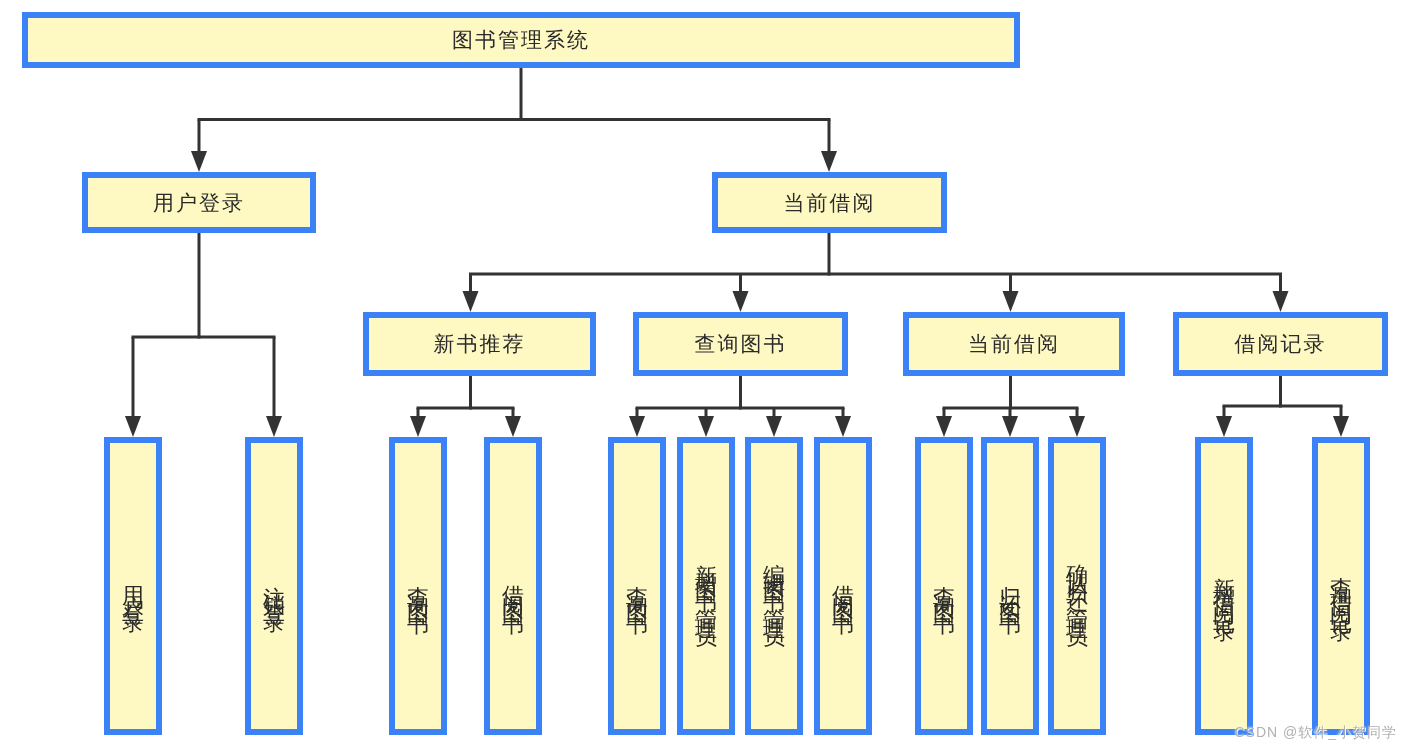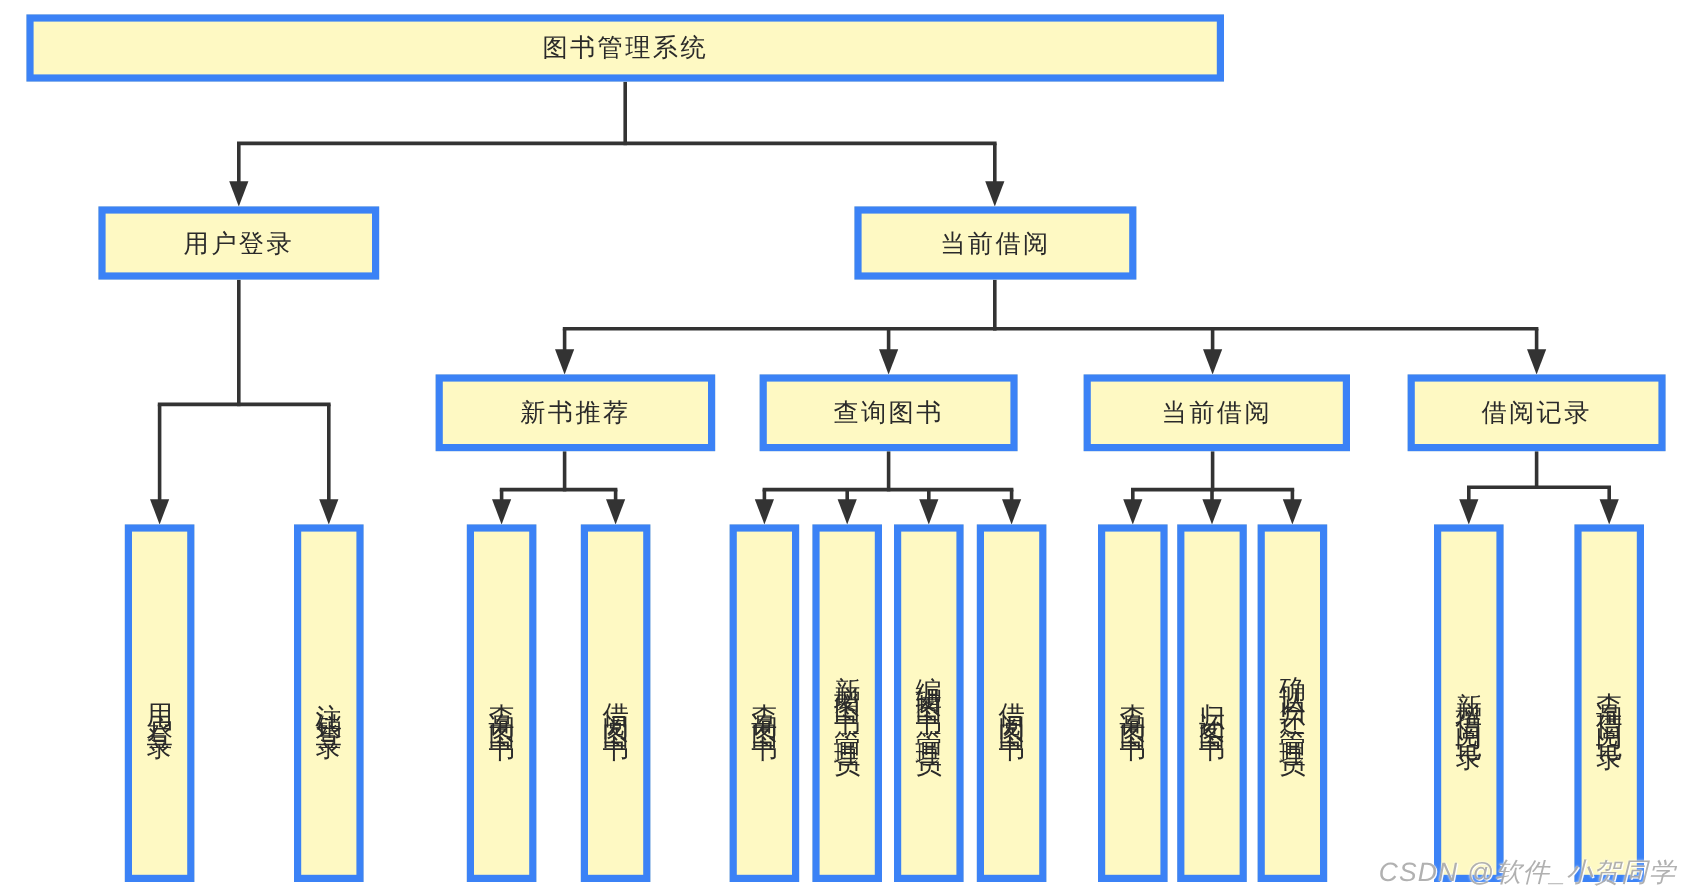--- a/index.html
+++ b/index.html
@@ -16,22 +16,22 @@
   .box.v{
     font-size:22px;
     writing-mode:vertical-rl;
     text-orientation:mixed;
     letter-spacing:9px;
     line-height:1;
   }
   .connectors{position:absolute;left:0;top:0;width:1405px;height:747px;}
   .watermark{
     position:absolute;right:8px;bottom:5px;z-index:5;
-    font-size:22px;letter-spacing:1px;color:#adadad;
-    text-shadow:0 0 2px #ffffff,1px 1px 0 #ffffff;opacity:.95;font-style:italic;
+    font-size:14px;letter-spacing:1px;color:#adadad;
+    text-shadow:0 0 2px #ffffff,1px 1px 0 #ffffff;opacity:.95;
   }
 </style>
 </head>
 <body>
 
 <div class="canvas">
 
   <svg class="connectors" width="1405" height="747" viewBox="0 0 1405 747" aria-hidden="true">
     <g stroke="#333333" stroke-width="3" fill="none">
 

